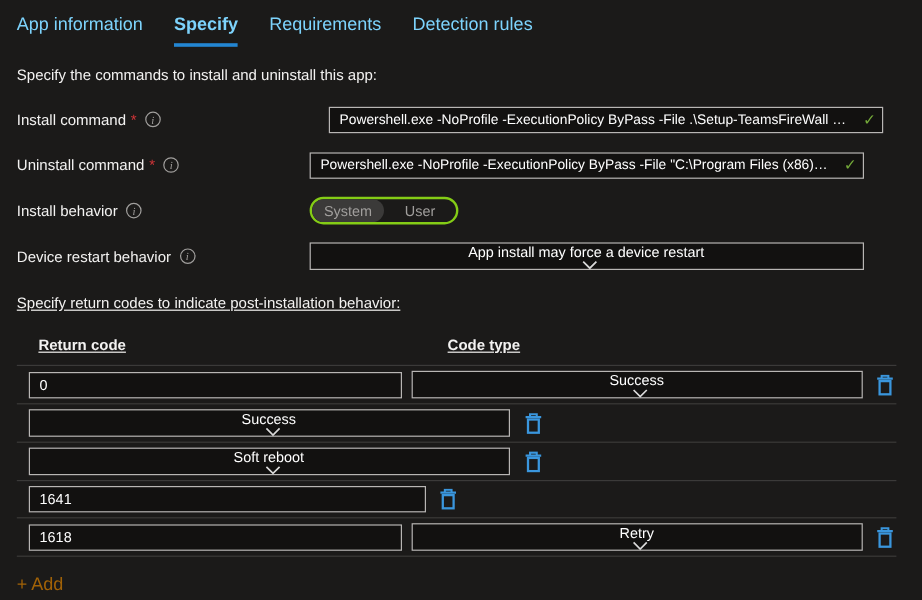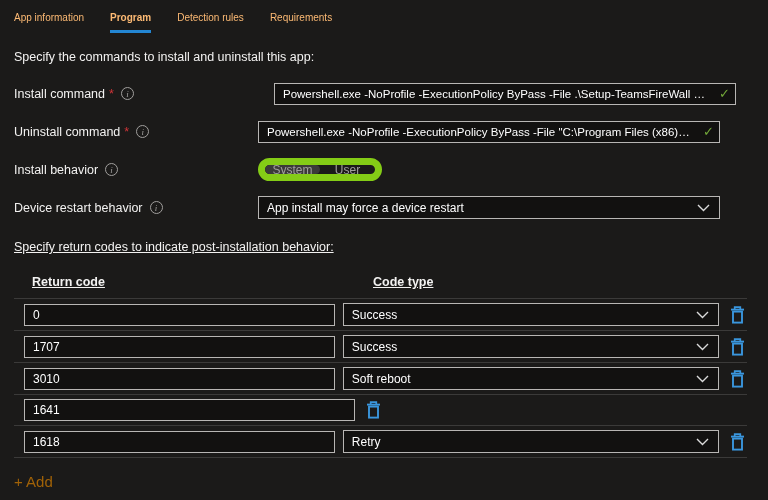--- a/index.html
+++ b/index.html
@@ -8,21 +8,21 @@
     background: #1b1a19;
     font-family: "Liberation Sans", "DejaVu Sans", sans-serif;
     color: #f3f2f1;
     overflow: hidden;
   }
   .page { padding: 12px 14px 0 14px; }
 
   
   .tabs { display: flex; gap: 26px; align-items: flex-end; }
   .tab {
-    font-size: 10px; color: #fdba74; padding-bottom: 7px;
+    font-size: 15px; color: #7dd3fc; padding-bottom: 7px;
     border-bottom: 3px solid transparent; cursor: pointer; white-space: nowrap;
   }
   .tab.active { font-weight: bold; border-bottom-color: #2386d3; }
 
   
   .section-text { margin-top: 17px; font-size: 12.5px; color: #f3f2f1; }
 
   
   .form-row { display: flex; align-items: center; margin-top: 15px; min-height: 23px; }
   .form-row.first { margin-top: 18px; gap: 16px; }
@@ -41,33 +41,33 @@
     height: 22px; border: 1px solid #b8b6b4; background: #121110;
     display: flex; align-items: center; padding: 0 5px 0 8px; cursor: text;
   }
   .text-field .val {
     flex: 1; min-width: 0; overflow: hidden; white-space: nowrap;
     font-size: 11.5px; color: #ffffff;
   }
   .check { color: #73a839; font-size: 13px; font-weight: bold; margin-left: 1px; flex: none; }
 
   .toggle {
-    width: 124px; height: 23px; border: 7px solid #84cc16; border-radius: 12px;
+    width: 124px; height: 23px; border: 2px solid #84cc16; border-radius: 12px;
     display: flex; align-items: stretch; overflow: hidden; cursor: pointer;
   }
   .toggle-opt {
     flex: 1; display: flex; align-items: center; justify-content: center;
     font-size: 12px; color: #a19f9d; border-radius: 12px;
   }
   .toggle-opt.selected { background: #3b3a39; }
 
   .dropdown {
     height: 23px; border: 1px solid #b8b6b4; background: #121110;
     display: flex; align-items: center; justify-content: space-between;
-    padding: 0 9px 0 8px; font-size: 12px; color: #ffffff; cursor: pointer;
+    padding: 0 9px 0 8px; font-size: 12px; color: #ffffff; cursor: pointer; flex-direction: column;
   }
   .chev { flex: none; margin-left: 6px; }
 
   
   .rc-section-text { margin-top: 21px; font-size: 12.5px; text-decoration: underline; }
   .rc-table { margin-top: 21px; width: 733px; }
   .rc-head { display: flex; padding: 0 0 9px 18px; font-size: 12.5px; font-weight: bold; color: #f3f2f1; text-decoration: underline; }
   .rc-head .h1 { width: 341px; }
   .rc-row {
     display: flex; align-items: center;
@@ -91,23 +91,23 @@
   }
 </style>
 </head>
 <body>
 
 <div class="page">
 
   
   <div class="tabs">
     <div class="tab">App information</div>
-    <div class="tab active">Program</div>
+    <div class="tab active">Specify</div>
+    <div class="tab">Requirements</div>
     <div class="tab">Detection rules</div>
-    <div class="tab">Requirements</div>
   </div>
 
   
   <div class="section-text">Specify the commands to install and uninstall this app:</div>
 
   
   <div class="form-row first">
     <div class="label-cell">
       <span>Install command</span>
         <span class="req">*</span>
@@ -187,38 +187,36 @@
       <button class="trash-btn">
         <svg width="15" height="18" viewBox="0 0 15 18">
             <path d="M4.7 3.2 V1.2 H10.3 V3.2" fill="none" stroke="#3a96dd" stroke-width="1.7"></path>
             <line x1="1" y1="3.6" x2="14" y2="3.6" stroke="#3a96dd" stroke-width="1.9"></line>
             <rect x="3" y="5.6" width="9" height="11" fill="none" stroke="#3a96dd" stroke-width="1.9"></rect>
           </svg>
       </button>
     </div>
 
     <div class="rc-row">
-      <input class="rc-input" value="1707" style="">
       <div class="dropdown rc-type">
         <span>Success</span>
         <svg class="chev" width="13" height="8" viewBox="0 0 13 8">
             <polyline points="1,1 6.5,6.5 12,1" fill="none" stroke="#dadada" stroke-width="1.4"></polyline>
           </svg>
       </div>
       <button class="trash-btn">
         <svg width="15" height="18" viewBox="0 0 15 18">
             <path d="M4.7 3.2 V1.2 H10.3 V3.2" fill="none" stroke="#3a96dd" stroke-width="1.7"></path>
             <line x1="1" y1="3.6" x2="14" y2="3.6" stroke="#3a96dd" stroke-width="1.9"></line>
             <rect x="3" y="5.6" width="9" height="11" fill="none" stroke="#3a96dd" stroke-width="1.9"></rect>
           </svg>
       </button>
     </div>
 
     <div class="rc-row">
-      <input class="rc-input" value="3010" style="">
       <div class="dropdown rc-type">
         <span>Soft reboot</span>
         <svg class="chev" width="13" height="8" viewBox="0 0 13 8">
             <polyline points="1,1 6.5,6.5 12,1" fill="none" stroke="#dadada" stroke-width="1.4"></polyline>
           </svg>
       </div>
       <button class="trash-btn">
         <svg width="15" height="18" viewBox="0 0 15 18">
             <path d="M4.7 3.2 V1.2 H10.3 V3.2" fill="none" stroke="#3a96dd" stroke-width="1.7"></path>
             <line x1="1" y1="3.6" x2="14" y2="3.6" stroke="#3a96dd" stroke-width="1.9"></line>

